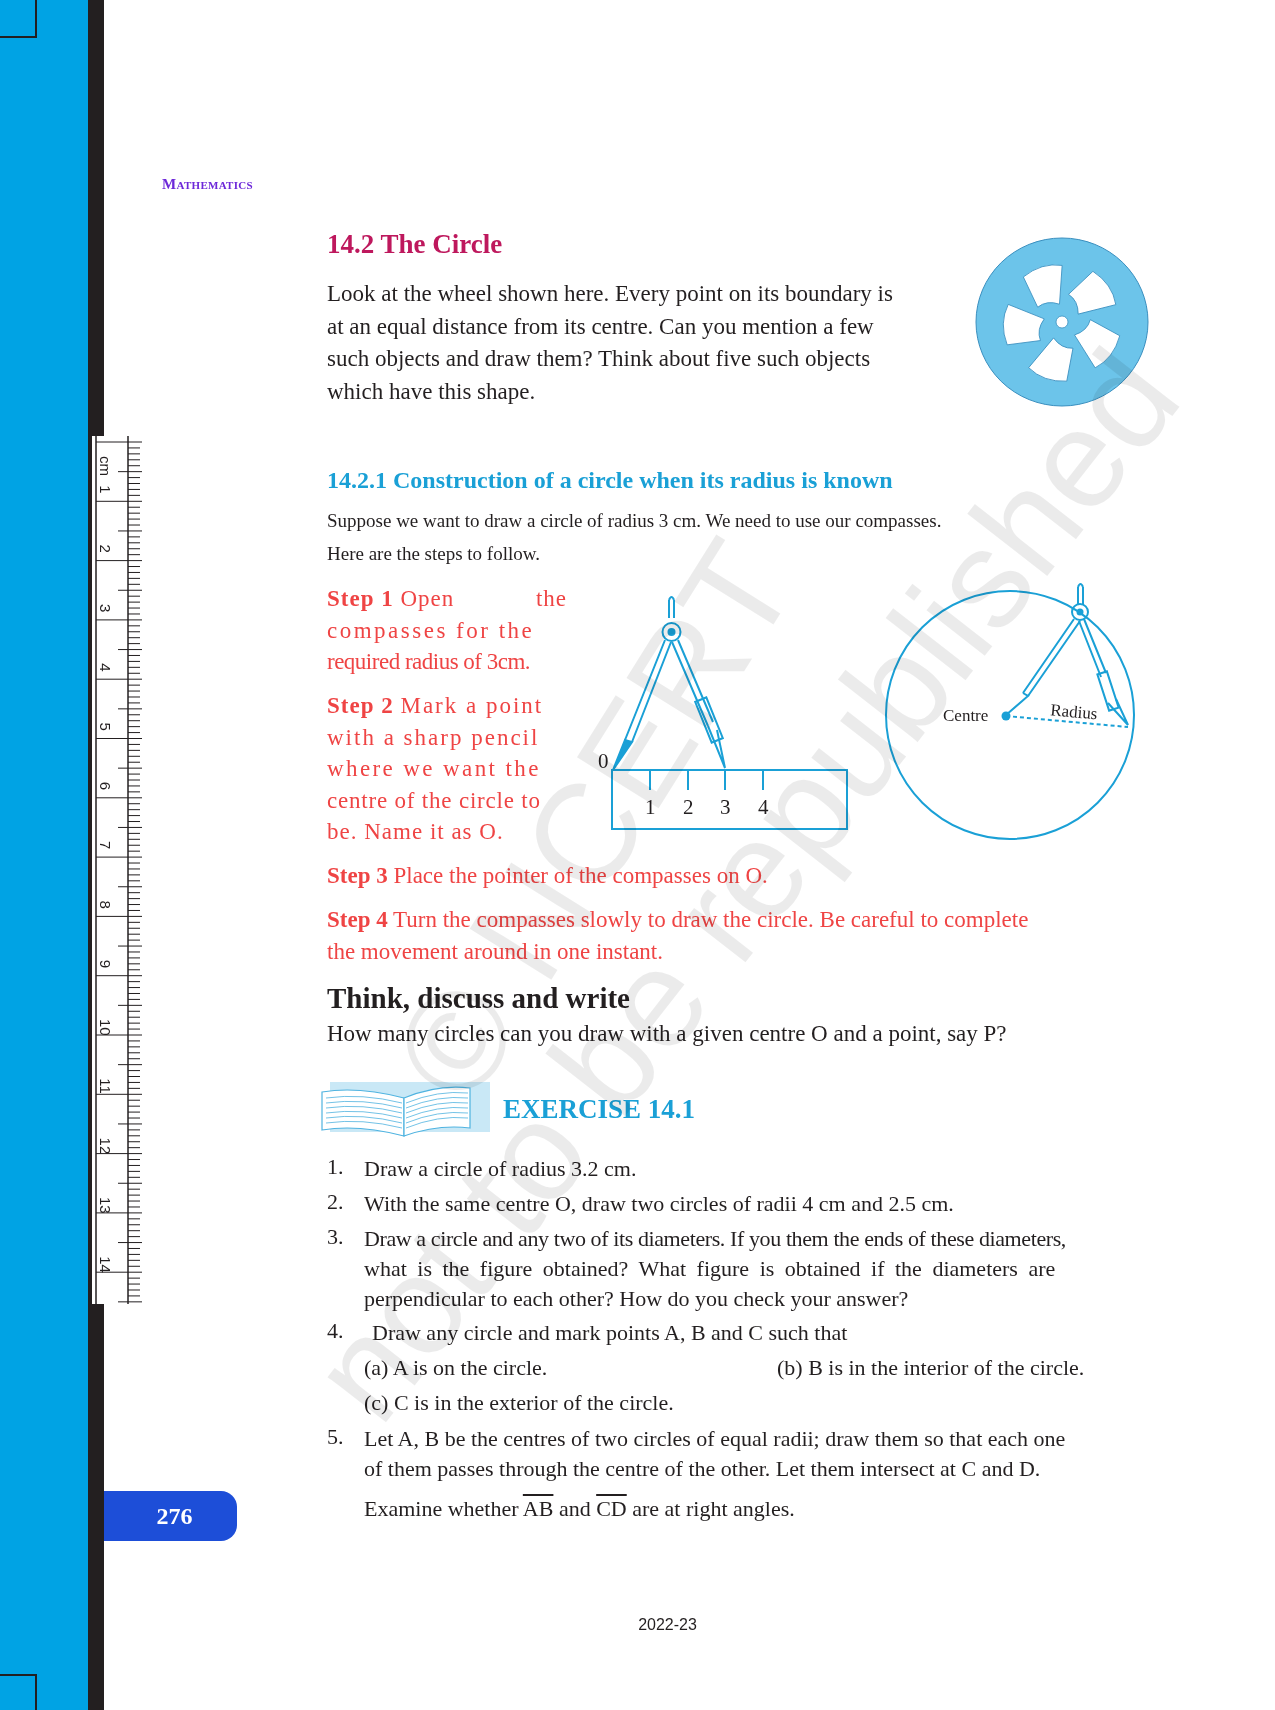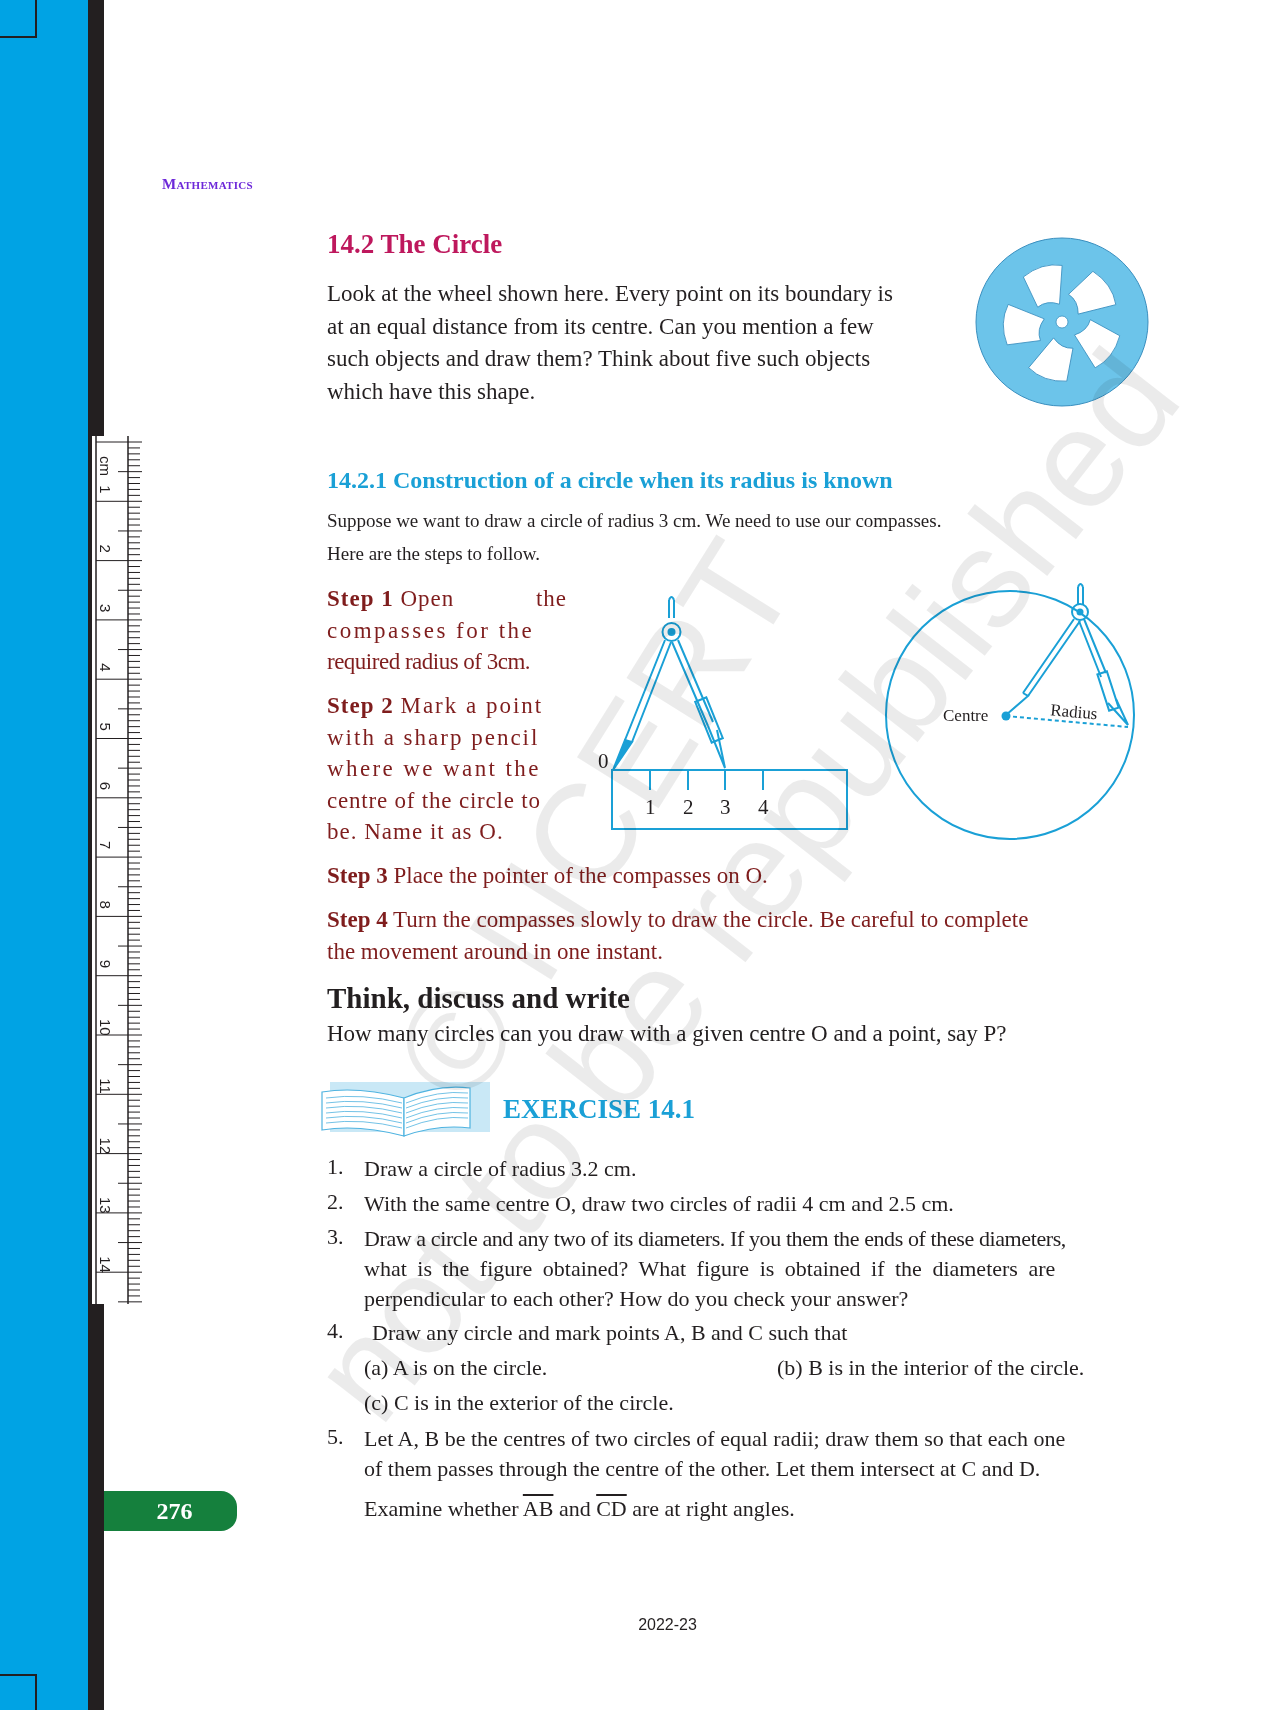--- a/index.html
+++ b/index.html
@@ -23,39 +23,39 @@
 
   
   .ruler { position: absolute; left: 92px; top: 436px; width: 52px; height: 868px; }
 
   .h2 { position: absolute; left: 327px; top: 229px; font-size: 27px; font-weight: bold; color: #be185d; }
   .para { position: absolute; font-size: 23px; line-height: 32.5px; color: #231f20; }
   .h3 { position: absolute; left: 327px; top: 467px; font-size: 24px; font-weight: bold; color: #1aa0d6; }
 
   .wheel { position: absolute; left: 970px; top: 232px; width: 185px; height: 180px; }
 
-  .step { position: absolute; font-size: 23px; line-height: 31.5px; color: #7f1d1d; }
+  .step { position: absolute; font-size: 23px; line-height: 31.5px; color: #ef4444; }
   .step b { font-weight: bold; }
   .step-narrow { width: 240px; text-align: justify; text-align-last: auto; letter-spacing: 1px; }
 
   .fig-compass { position: absolute; left: 595px; top: 590px; width: 270px; height: 250px; }
   .fig-circle { position: absolute; left: 870px; top: 575px; width: 280px; height: 270px; }
 
   .think-head { position: absolute; left: 327px; top: 982px; font-size: 29px; font-weight: bold; }
 
   .ex-book { position: absolute; left: 318px; top: 1080px; width: 172px; height: 60px; }
   .ex-title { position: absolute; left: 503px; top: 1094px; font-size: 27px; font-weight: bold; color: #1aa0d6; }
 
   .ex-item { position: absolute; font-size: 22px; line-height: 30px; }
   .ex-num { position: absolute; left: 327px; font-size: 22px; }
   .overline { text-decoration: overline; }
 
   .page-tab {
-    position: absolute; left: 104px; top: 1491px; width: 133px; height: 40px;
-    background: #15803d; border-radius: 0 16px 16px 0;
+    position: absolute; left: 104px; top: 1491px; width: 133px; height: 50px;
+    background: #1d4ed8; border-radius: 0 16px 16px 0;
     color: #ffffff; font-weight: bold; font-size: 24px;
     display: flex; align-items: center; justify-content: center;
     padding-left: 8px; box-sizing: border-box;
   }
   .footer { position: absolute; left: 0; width: 1275px; top: 1616px; text-align: center; font-family: "Liberation Sans", sans-serif; font-size: 16px; color: #231f20; padding-left: 60px; box-sizing: border-box; }
 
   .watermark { position: absolute; left: 0; top: 0; width: 1275px; height: 1710px; pointer-events: none; }
 </style>
 </head>
 <body>

